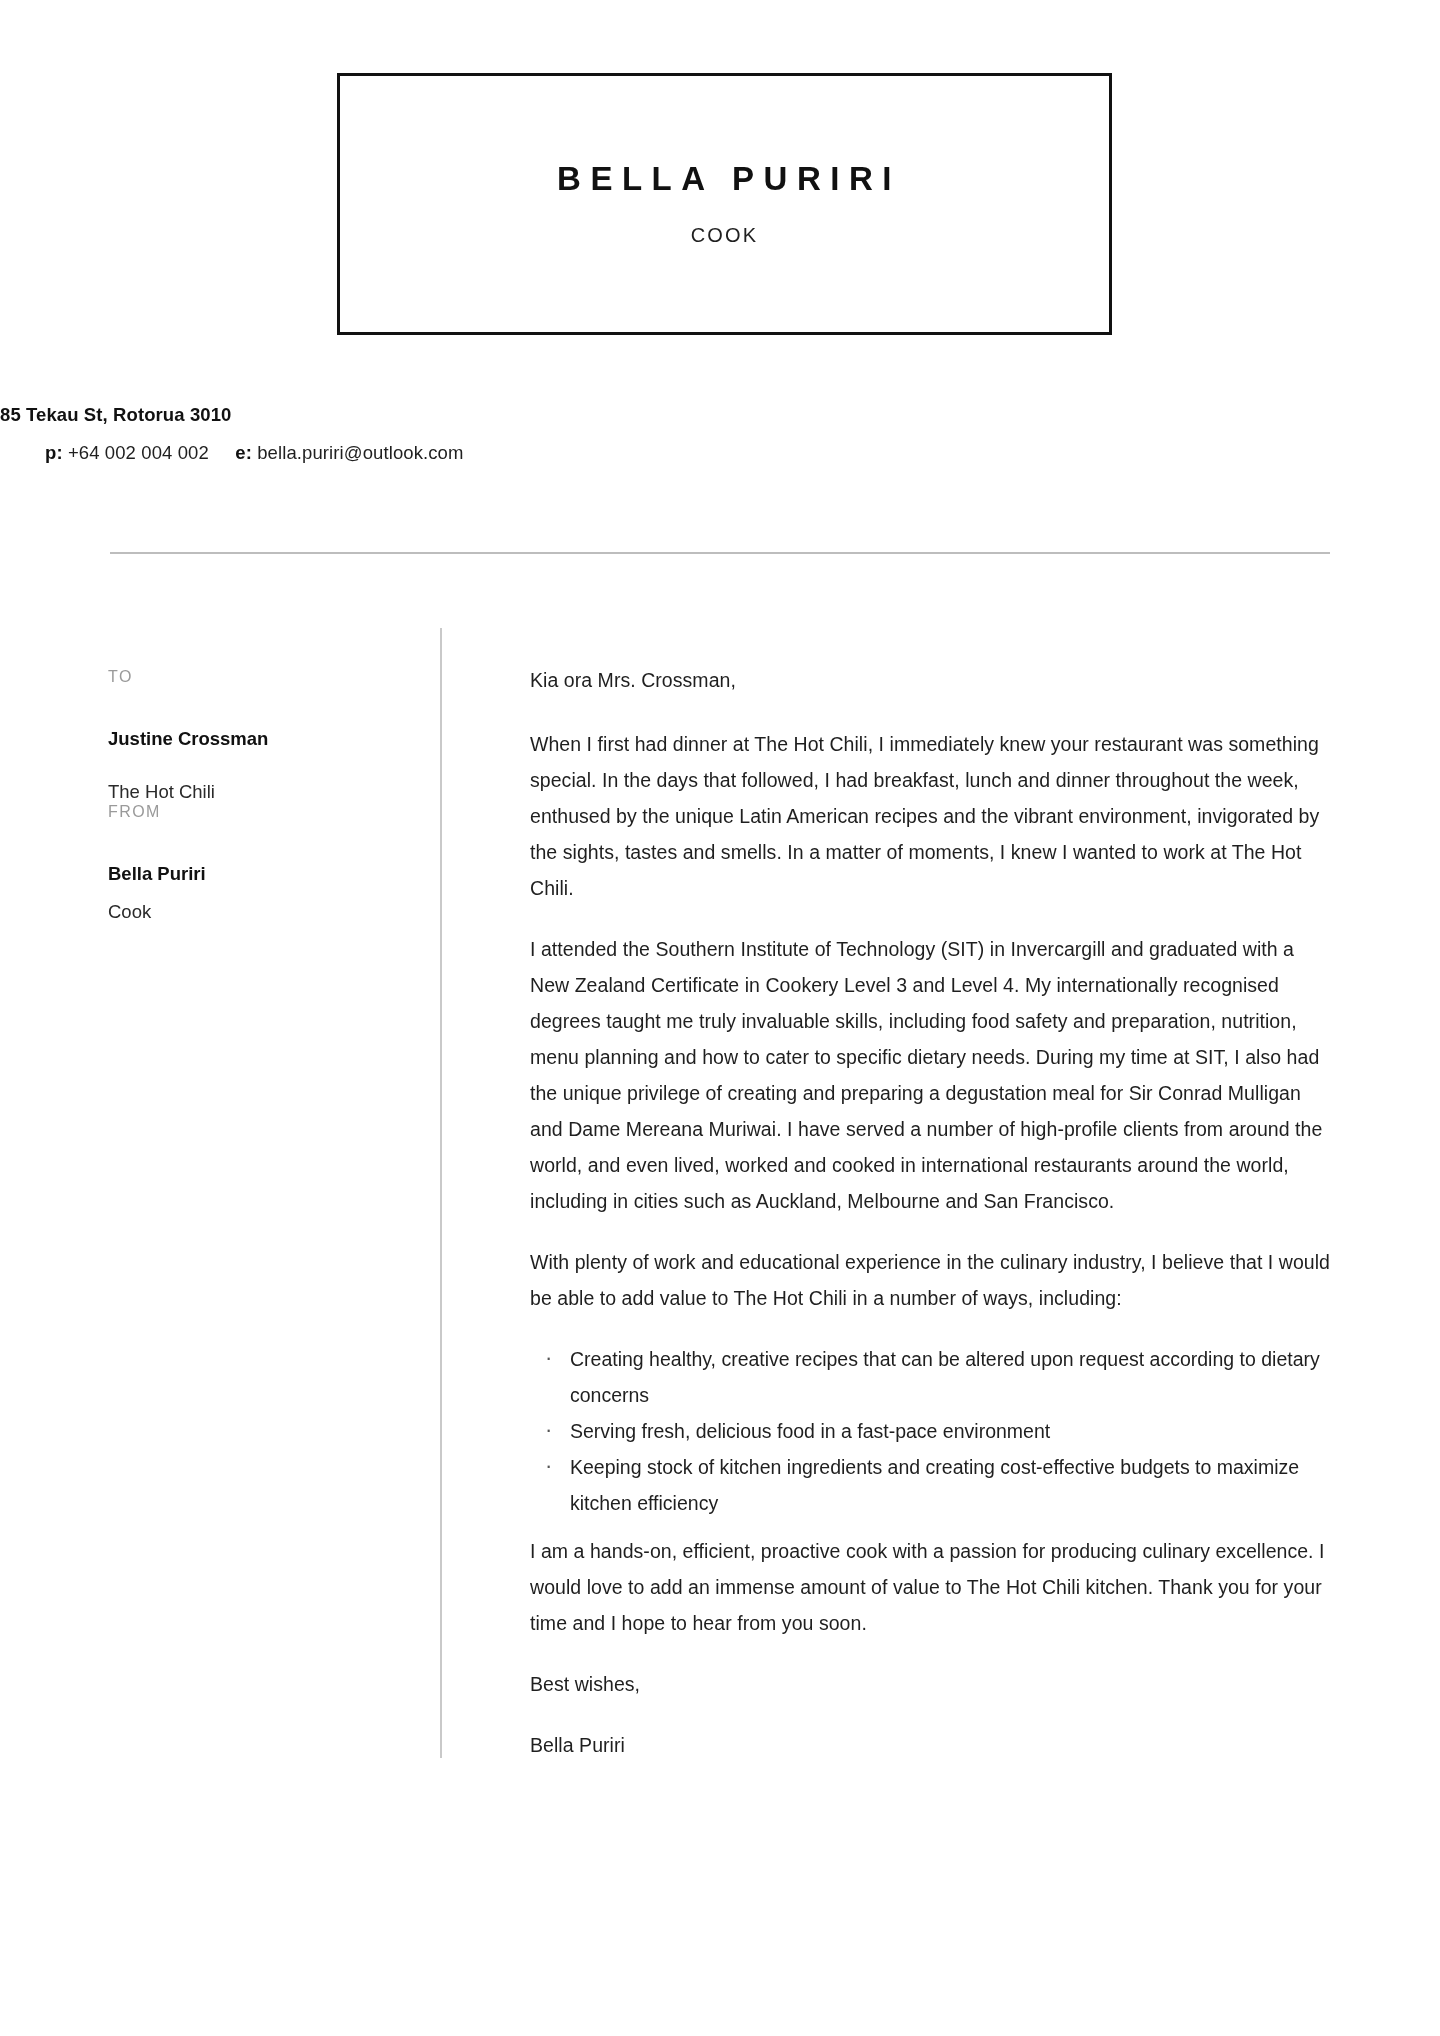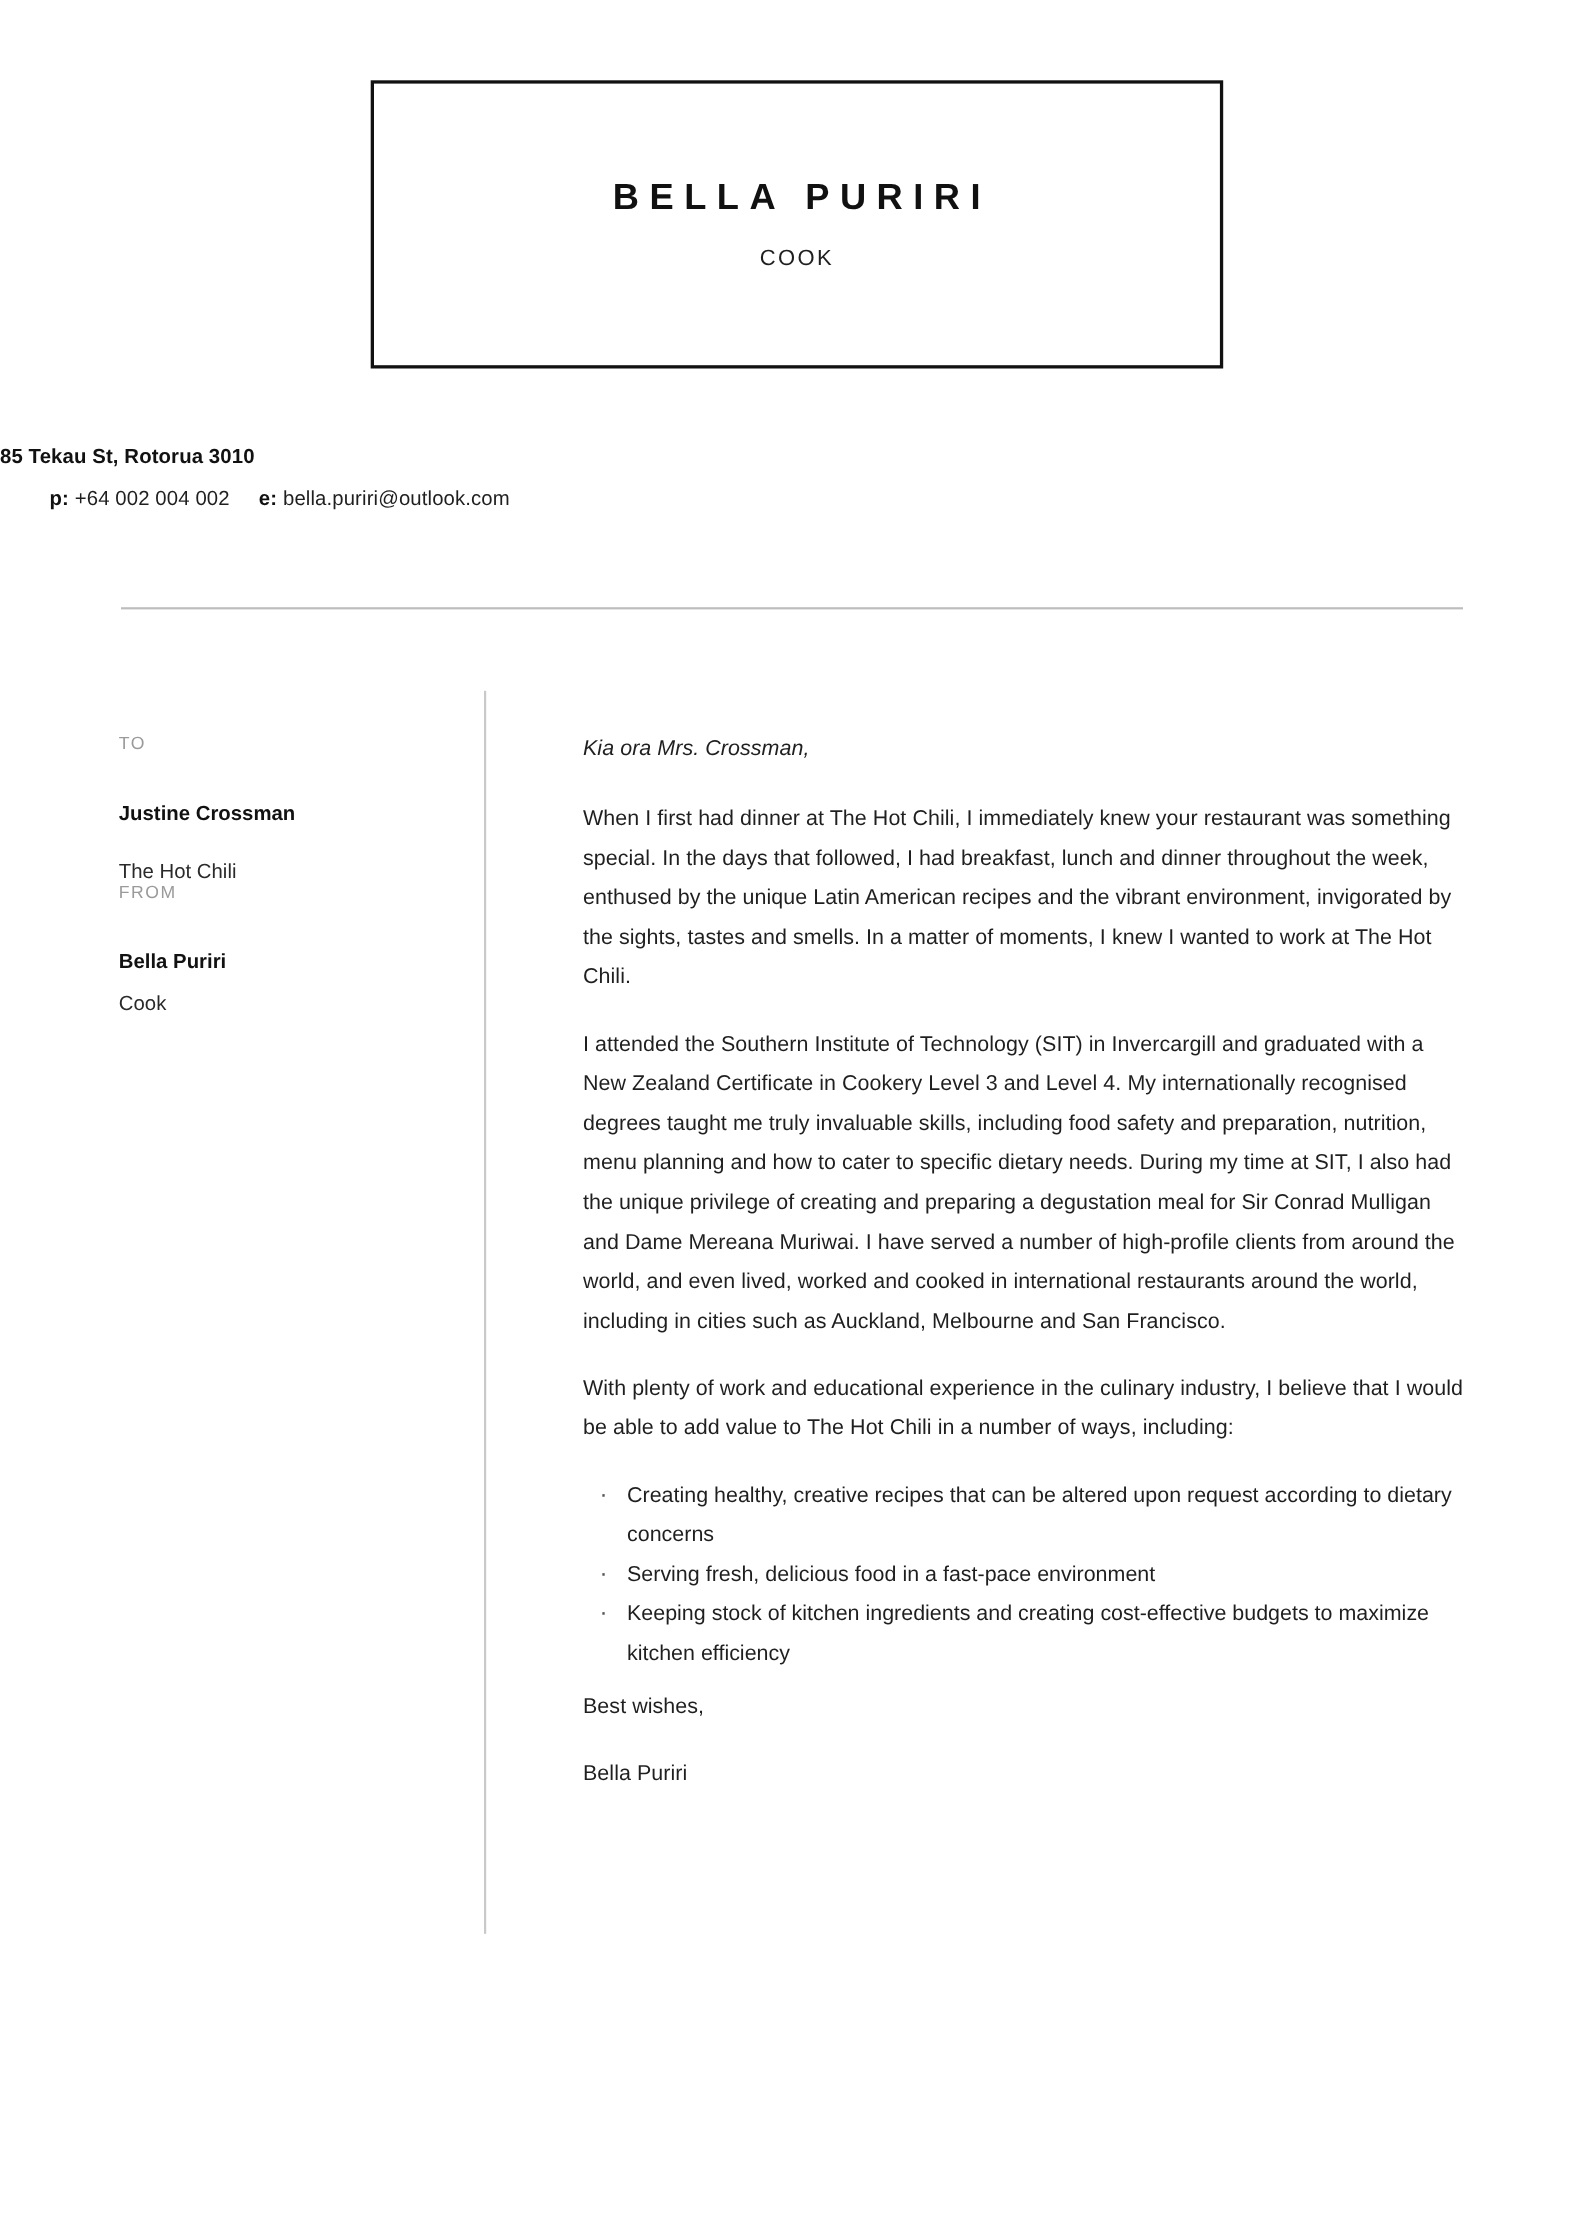--- a/index.html
+++ b/index.html
@@ -133,21 +133,21 @@
     top: 662px;
     width: 802px;
   }
   .letter p {
     margin: 0 0 25px 0;
     font-size: 19.5px;
     line-height: 36px;
     color: #1f1f1f;
     letter-spacing: 0.05px;
   }
-  .letter p.salutation { margin-bottom: 28px; font-style: italic; }
+  .letter p.salutation { margin-bottom: 28px; }
   .letter ul {
     margin: 0 0 12px 0;
     padding: 0;
     list-style: none;
   }
   .letter ul li {
     position: relative;
     padding-left: 40px;
     font-size: 19.5px;
     line-height: 36px;
@@ -197,15 +197,16 @@
 <div class="letter">
   <p class="salutation">Kia ora Mrs. Crossman,</p>
   <p>When I first had dinner at The Hot Chili, I immediately knew your restaurant was something special. In the days that followed, I had breakfast, lunch and dinner throughout the week, enthused by the unique Latin American recipes and the vibrant environment, invigorated by the sights, tastes and smells. In a matter of moments, I knew I wanted to work at The Hot Chili.</p>
   <p>I attended the Southern Institute of Technology (SIT) in Invercargill and graduated with a New Zealand Certificate in Cookery Level 3 and Level 4. My internationally recognised degrees taught me truly invaluable skills, including food safety and preparation, nutrition, menu planning and how to cater to specific dietary needs. During my time at SIT, I also had the unique privilege of creating and preparing a degustation meal for Sir Conrad Mulligan and Dame Mereana Muriwai. I have served a number of high-profile clients from around the world, and even lived, worked and cooked in international restaurants around the world, including in cities such as Auckland, Melbourne and San Francisco.</p>
   <p>With plenty of work and educational experience in the culinary industry, I believe that I would be able to add value to The Hot Chili in a number of ways, including:</p>
   <ul>
     <li>Creating healthy, creative recipes that can be altered upon request according to dietary concerns</li>
     <li>Serving fresh, delicious food in a fast-pace environment</li>
     <li>Keeping stock of kitchen ingredients and creating cost-effective budgets to maximize kitchen efficiency</li>
   </ul>
+  <p>I am a hands-on, efficient, proactive cook with a passion for producing culinary excellence. I would love to add an immense amount of value to The Hot Chili kitchen. Thank you for your time and I hope to hear from you soon.</p>
   <p class="signoff">Best wishes,</p>
   <p>Bella Puriri</p>
 </div>
 
 </body></html>

